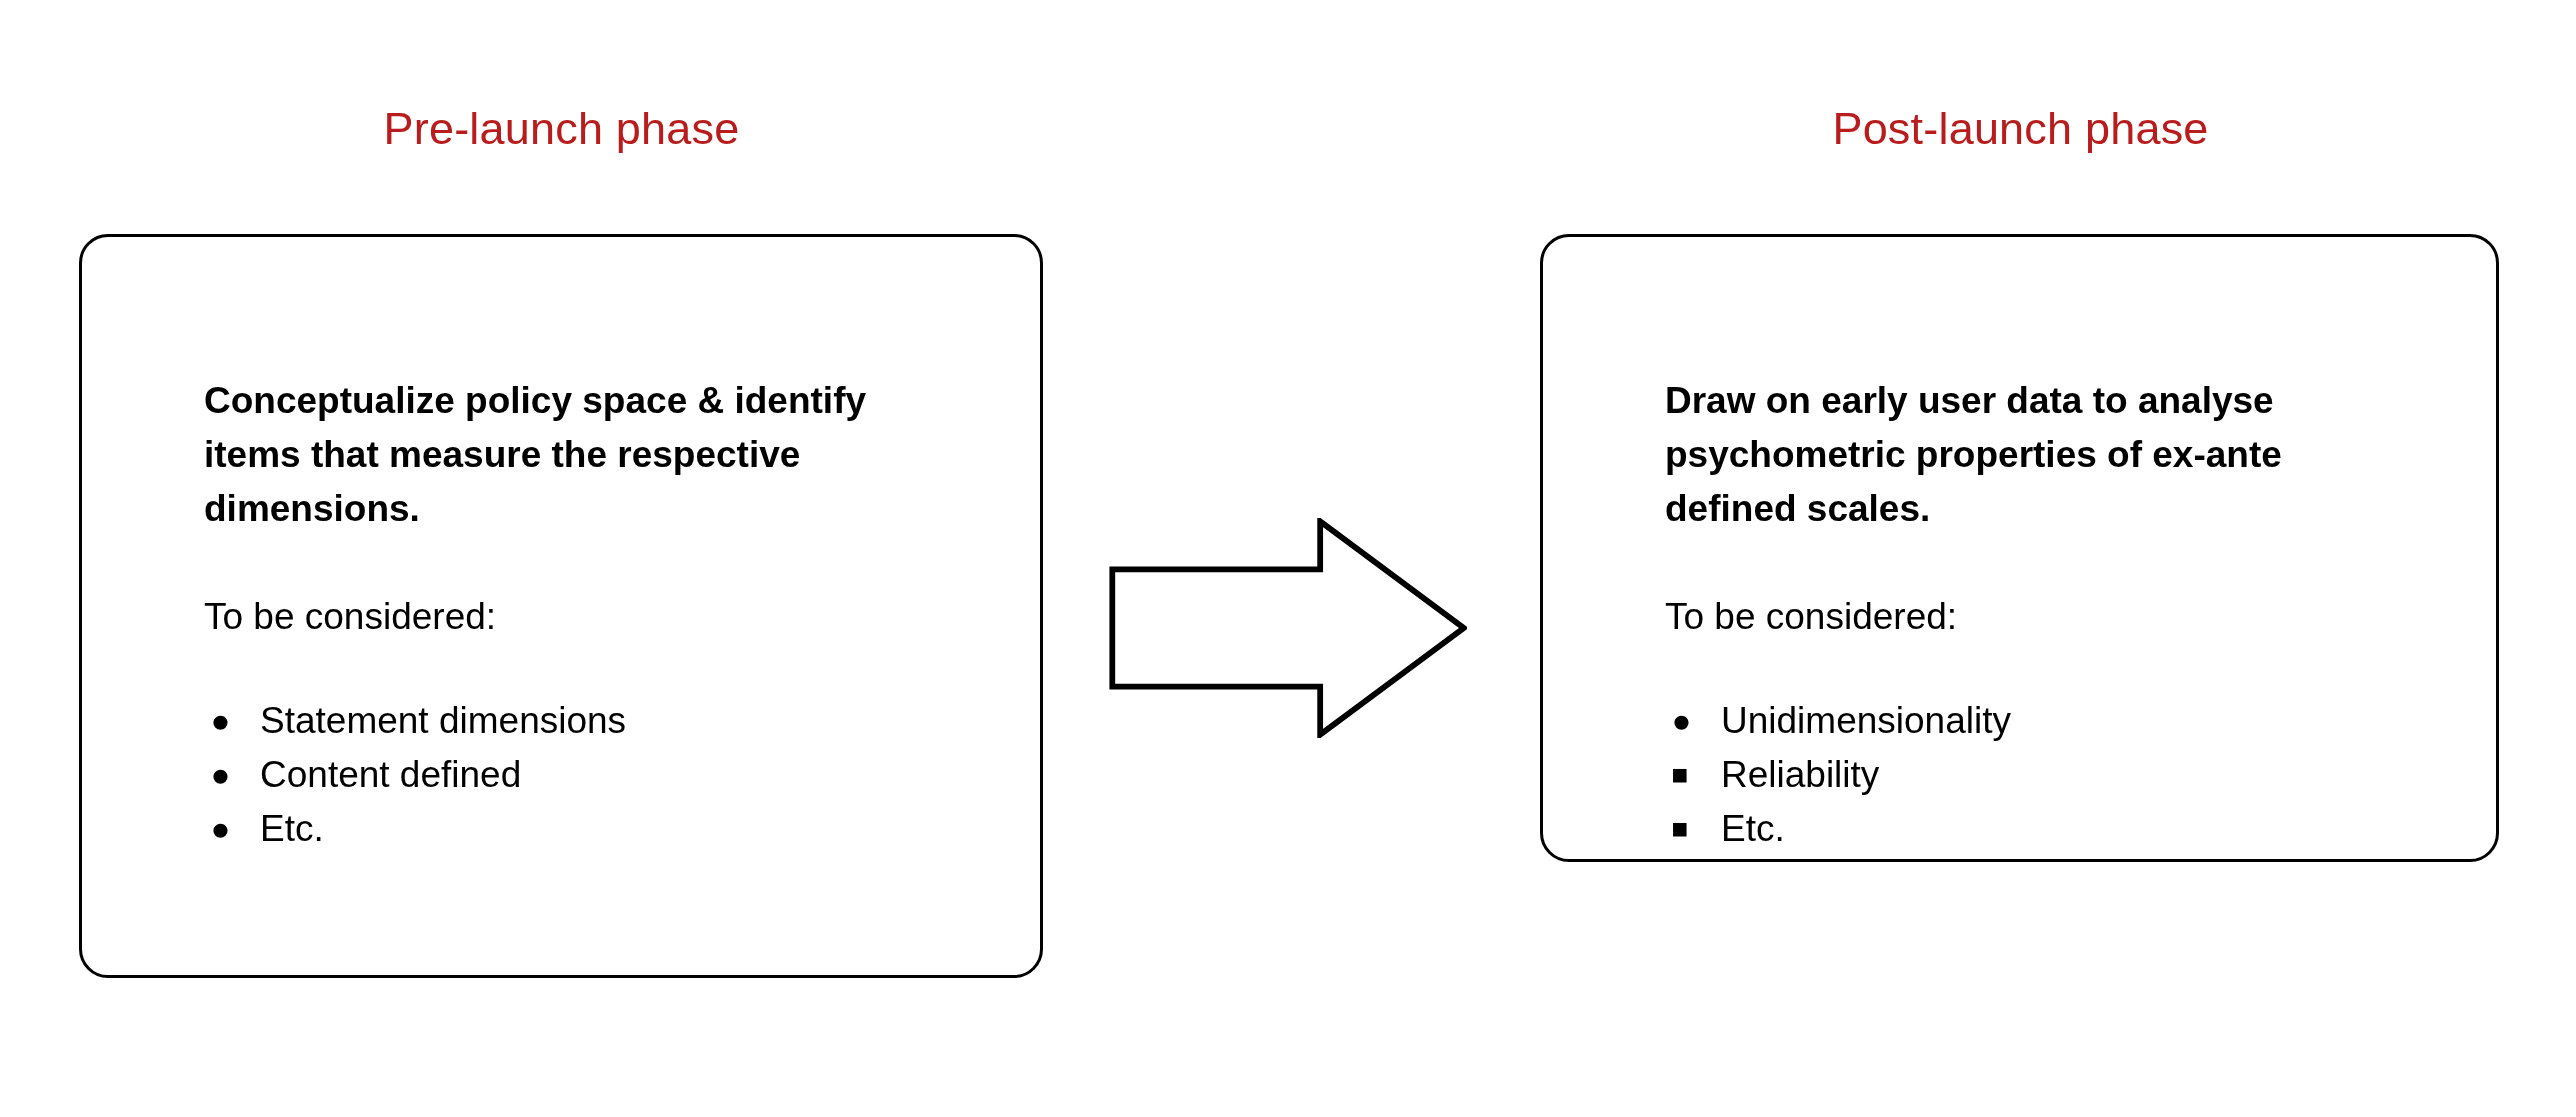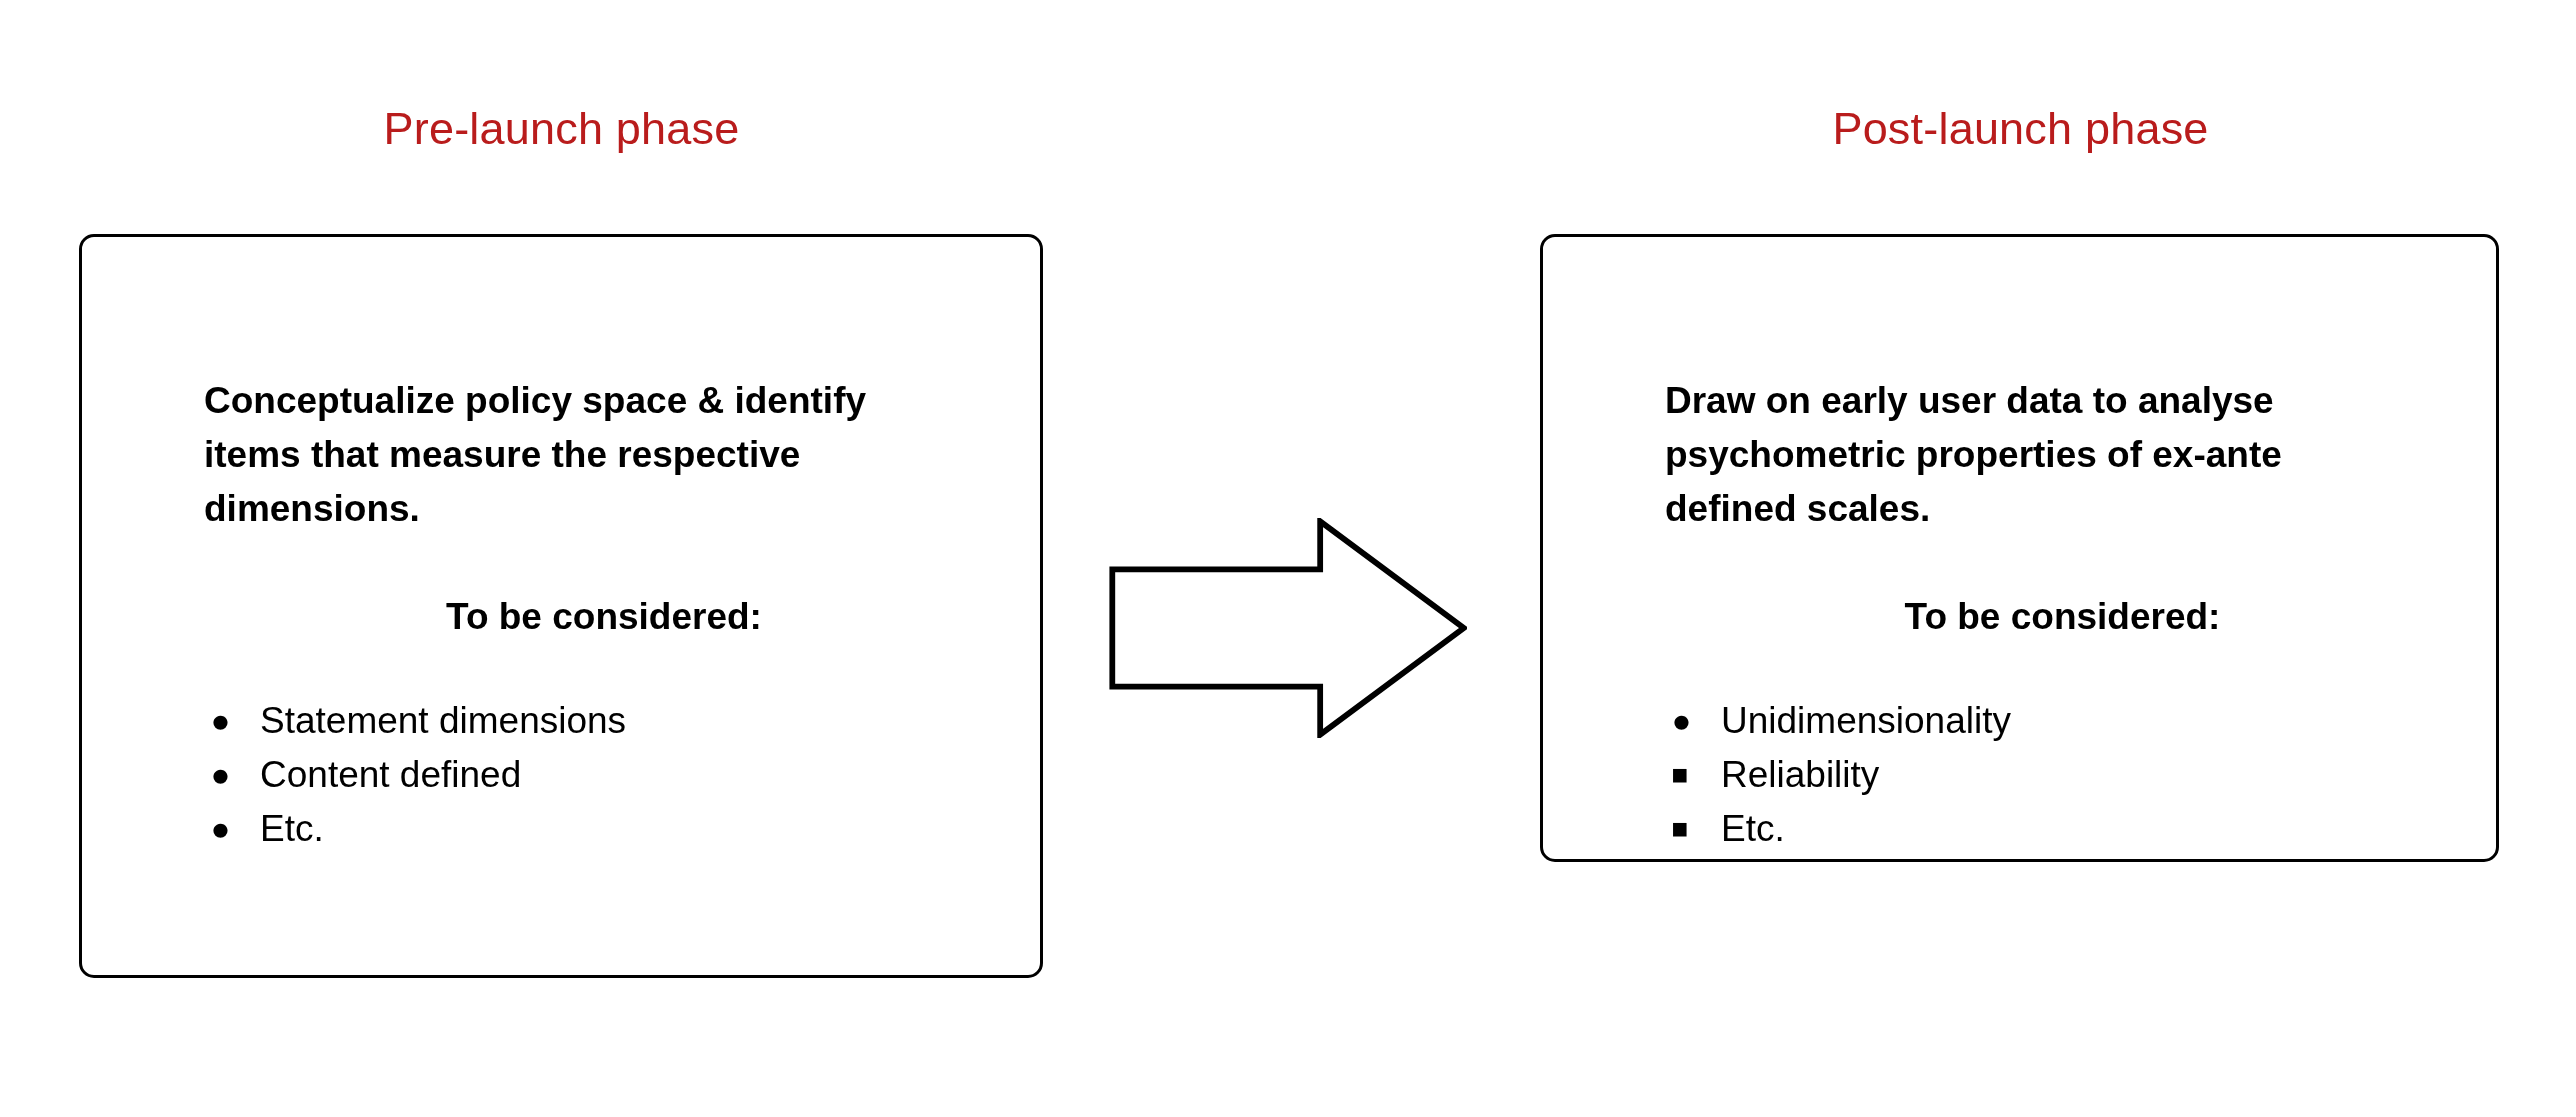--- a/index.html
+++ b/index.html
@@ -32,21 +32,21 @@
     color: #b91c1c;
   }
   #title-pre  { left: 0;     top: 104px; width: 1123px; text-align: center; }
   #title-post { left: 1459px; top: 104px; width: 1123px; text-align: center; }
 
   
   .phase-box {
     position: absolute;
     background: #ffffff;
     border: 3.3px solid #000000;
-    border-radius: 15px;
+    border-radius: 29px;
     box-sizing: border-box;
   }
   #box-pre  { left: 79px;  top: 234px; width: 964px; height: 744px; }
   #box-post { left: 1540px; top: 234px; width: 959px; height: 628px; }
 
   .box-content {
     position: absolute;
     left: 122px;
     top: 137px;
     right: 36px;
@@ -58,23 +58,22 @@
     line-height: 54px;
     margin: 0;
     max-width: 718px;
   }
   .lead.bold   { font-weight: 700; }
   .lead.medium { font-weight: 600; }
 
   .consider {
     font-size: 37px;
     line-height: 54px;
-    font-weight: 700;
+    font-weight: 400;
     margin: 54px 0 0 0;
-    text-align: center;
   }
 
   
   .bullets {
     list-style: none;
     margin: 50px 0 0 0;
     padding: 0;
   }
   .bullets li {
     position: relative;

